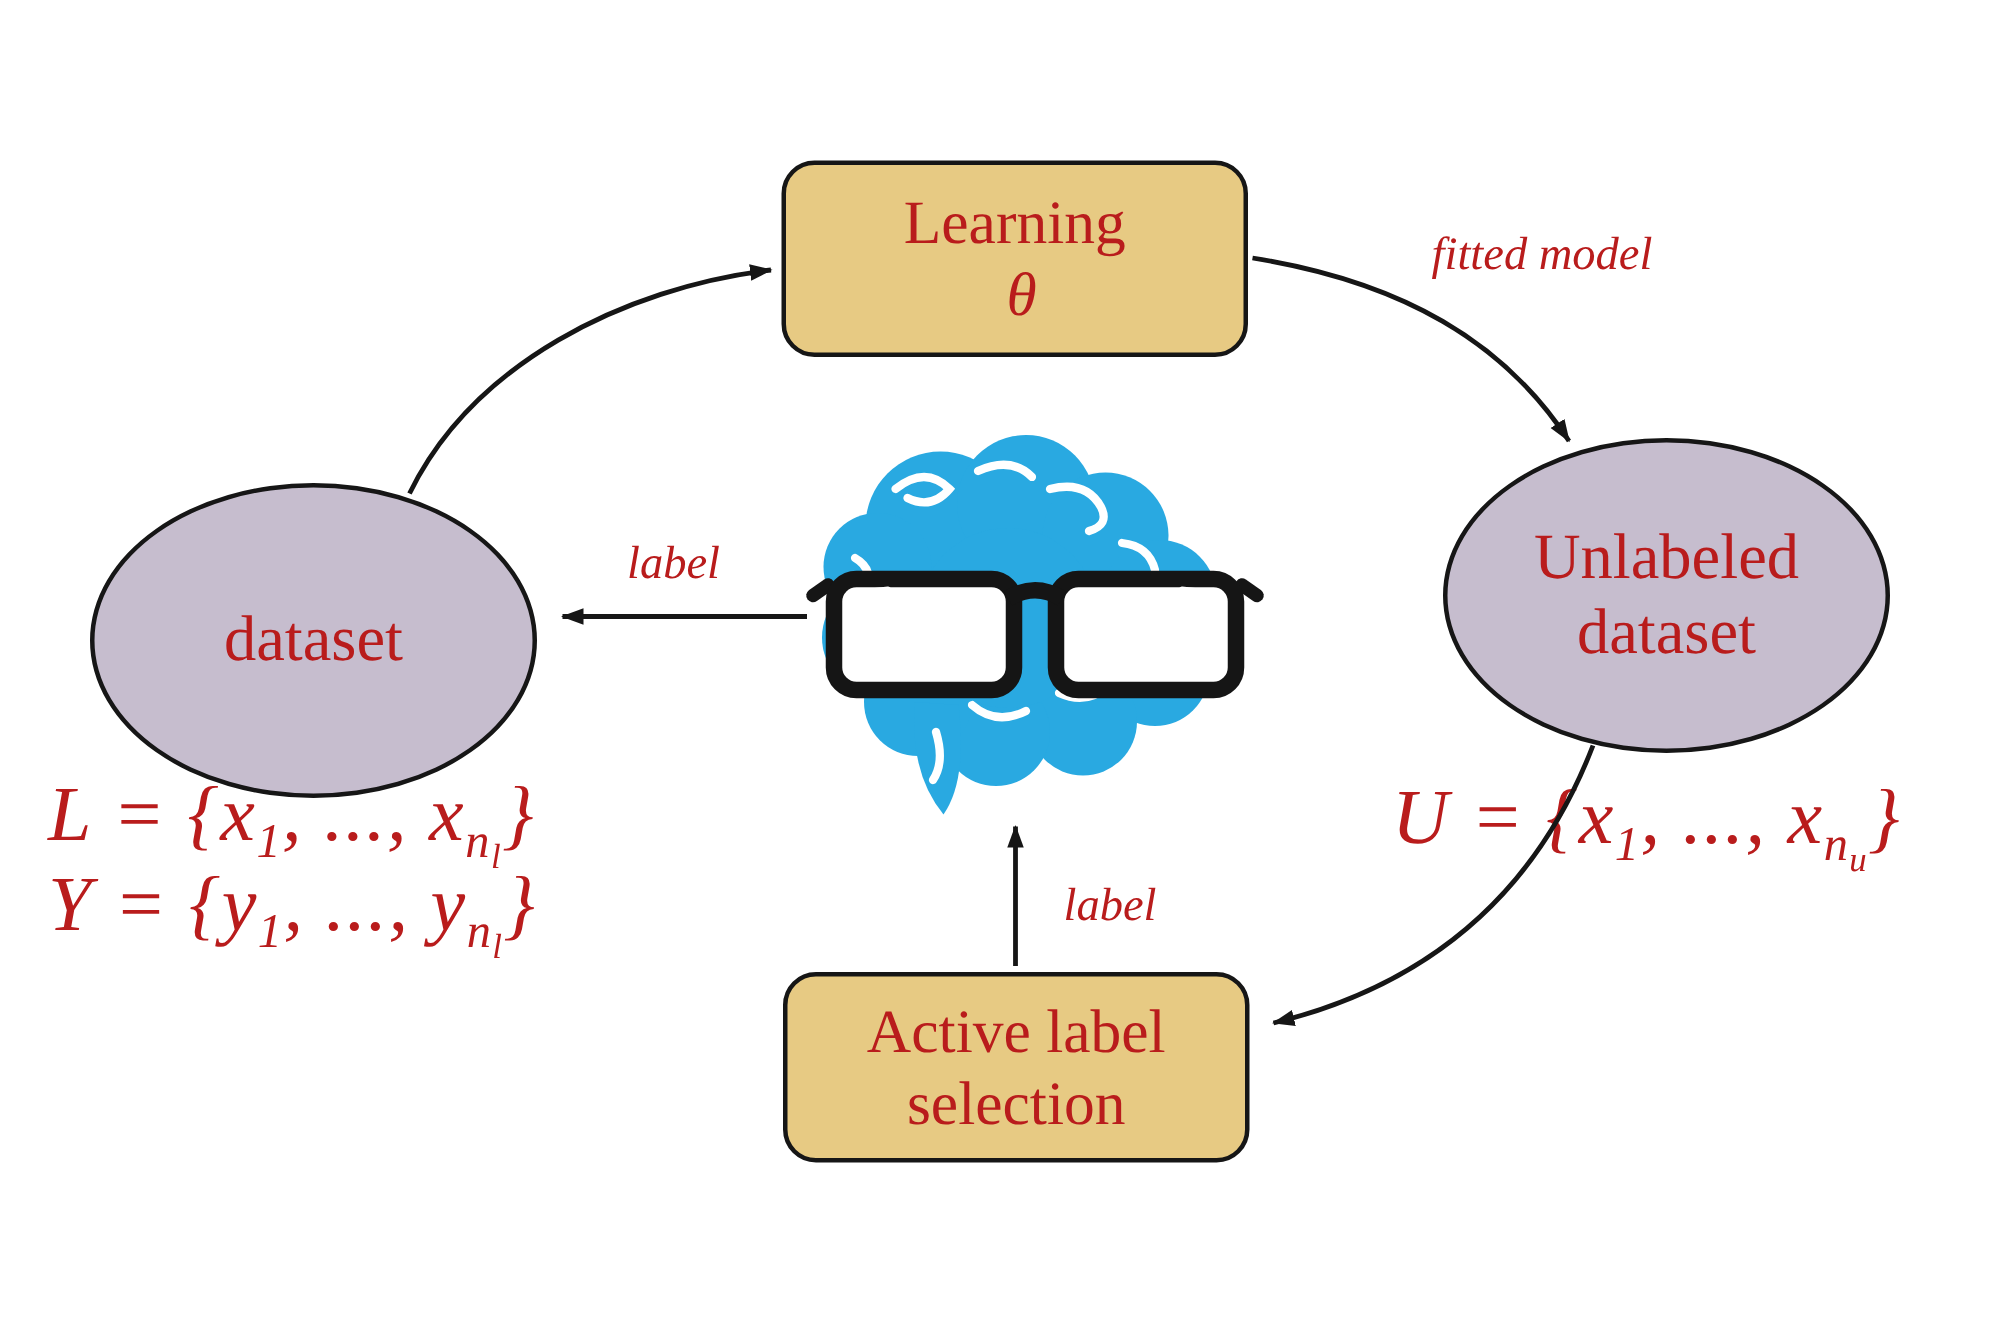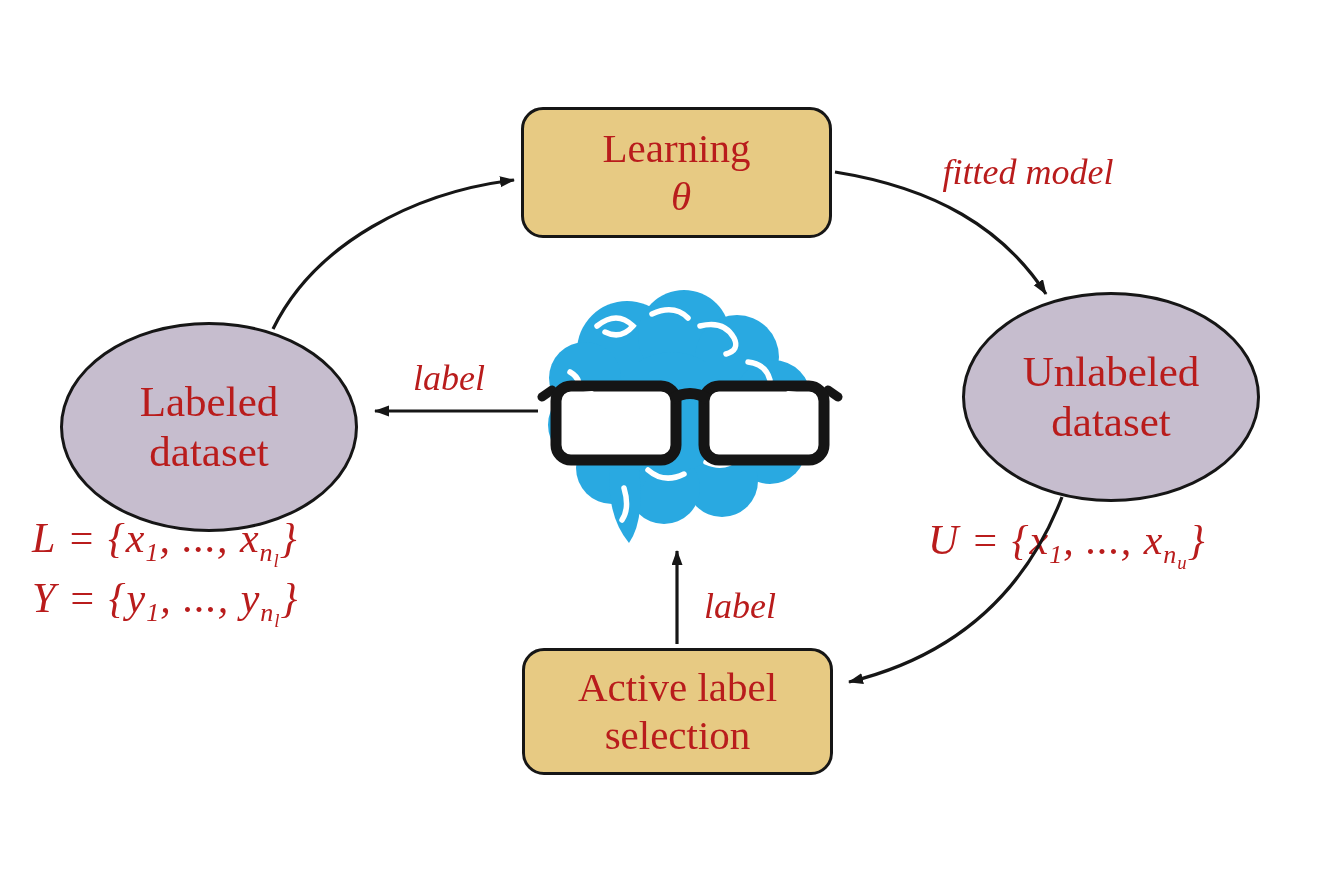--- a/index.html
+++ b/index.html
@@ -18,25 +18,25 @@
   
   .node-ellipse{
     position:absolute;box-sizing:border-box;background:#c6bdce;border:3.5px solid #161616;
     border-radius:50%;display:flex;flex-direction:column;align-items:center;justify-content:center;
     z-index:2;line-height:1.16;font-size:43px;text-align:center;
   }
   .theta{font-style:italic;margin-left:9px;}
   .line2{display:flex;flex-direction:row;justify-content:center;}
 
   .edge-label{
-    position:absolute;z-index:3;font-style:italic;font-size:36px;white-space:nowrap;
+    position:absolute;z-index:3;font-style:italic;font-size:31px;white-space:nowrap;
     transform:translateX(-50%);
   }
   .eq{
-    position:absolute;z-index:3;font-style:italic;font-size:42px;white-space:nowrap;letter-spacing:1px;
+    position:absolute;z-index:3;font-style:italic;font-size:52px;white-space:nowrap;letter-spacing:1px;
   }
   .eq sub{font-size:0.62em;line-height:0;}
   .eq sub sub{font-size:0.72em;line-height:0;}
 </style>
 </head>
 <body>
 
 <div class="canvas">
 
   <div class="node-box" style="left:521px;top:107px;width:311px;height:131px;">
@@ -45,21 +45,20 @@
         <span class="theta">θ</span>
       </span>
   </div>
 
   <div class="node-box" style="left:522px;top:648px;width:311px;height:127px;">
     <span>Active label</span>
     <span>selection</span>
   </div>
 
   <div class="node-ellipse" style="left:60px;top:322px;width:298px;height:210px;">
-    <span>Labeled</span>
     <span>dataset</span>
   </div>
 
   <div class="node-ellipse" style="left:962px;top:292px;width:298px;height:210px;align-items:center;">
     <span>Unlabeled</span>
     <span>dataset</span>
   </div>
 
   <span class="edge-label" style="left:1028px;top:151px;">fitted model</span>
   <span class="edge-label" style="left:449px;top:357px;">label</span>

